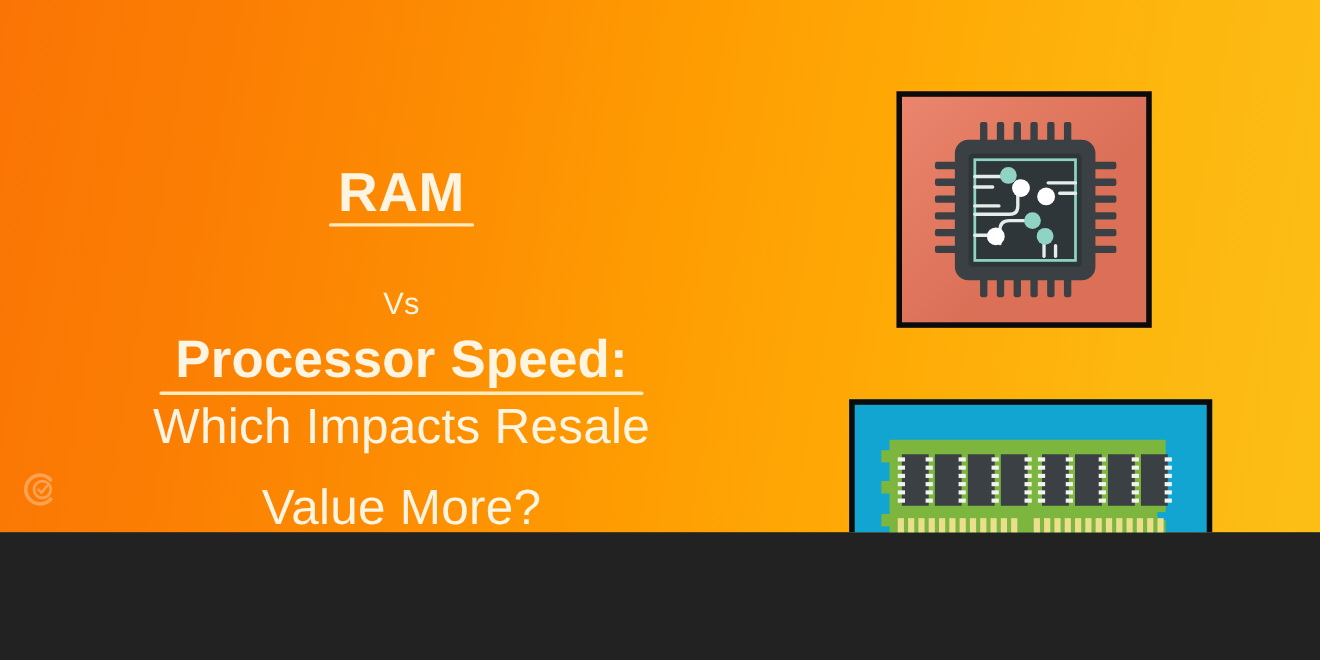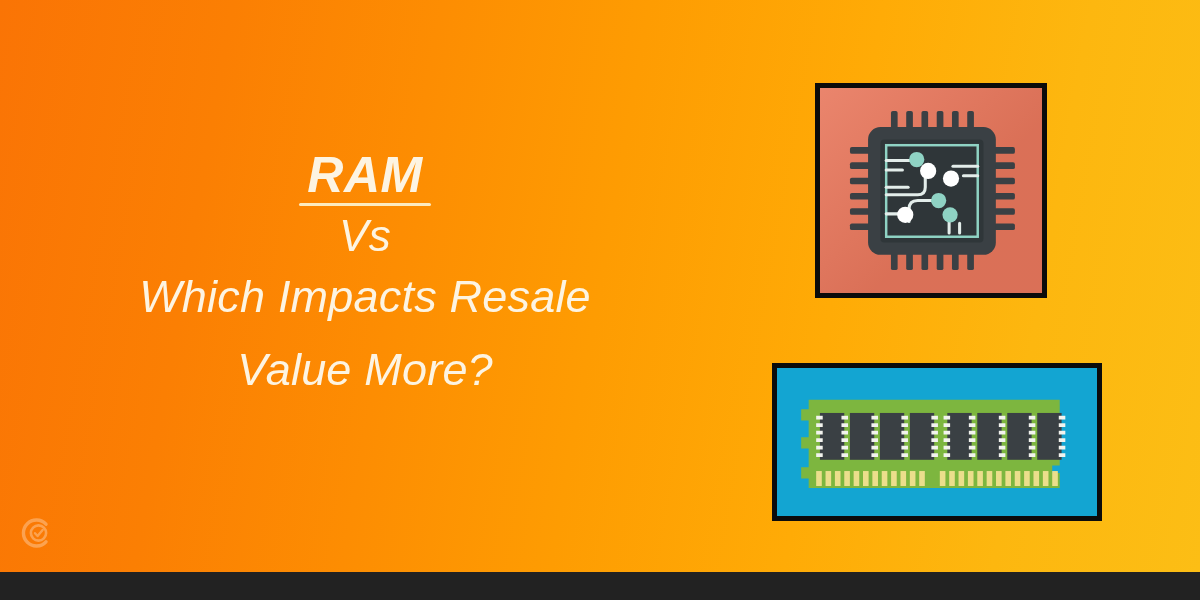--- a/index.html
+++ b/index.html
@@ -3,32 +3,31 @@
 <meta charset="utf-8">
 <style>
   html, body {
     margin: 0;
     padding: 0;
     background: #222;
   }
   .stage {
     position: relative;
     width: 1200px;
-    height: 572px;
+    height: 484px;
     overflow: hidden;
     font-family: "Liberation Sans", sans-serif;
     background: linear-gradient(100deg,
         #FA7405 0%,
         #FB7F03 18%,
         #FD8D02 34%,
         #FE9C02 50%,
         #FFAB06 68%,
         #FDB70F 84%,
         #FCBE15 100%);
-    font-style: italic;
   }
 
   
   .headline {
     position: absolute;
     left: 0;
     top: 150px;
     width: 730px;
     text-align: center;
     color: #FDF4E2;
@@ -55,23 +54,24 @@
     right: -2px;
     bottom: 2px;
     height: 3px;
     background: #FCEBC0;
     border-radius: 2px;
   }
   .line-vs {
     margin-top: 6px;
   }
   .line-vs .line-inner {
-    font-size: 44px;
+    font-size: 28px;
     font-weight: 400;
     letter-spacing: 0.3px;
+    margin-top: 48px;
   }
   .line-proc {
     margin-top: 14px;
   }
   .line-proc .line-inner {
     font-size: 48px;
     font-weight: 700;
     letter-spacing: 0.2px;
     padding: 0 6px 9px 6px;
   }
@@ -79,21 +79,21 @@
     content: "";
     position: absolute;
     left: -8px;
     right: -8px;
     bottom: 2px;
     height: 3px;
     background: #FCEBC0;
     border-radius: 2px;
   }
   .line-q1 {
-    margin-top: 16px;
+    margin-top: 4px;
   }
   .line-q1 .line-inner,
   .line-q2 .line-inner {
     font-size: 45px;
     font-weight: 400;
     letter-spacing: 0.2px;
   }
   .line-q2 {
     margin-top: 28px;
   }
@@ -159,20 +159,23 @@
   <div class="headline">
 
     <span class="line line-ram">
       <span class="line-inner">RAM</span>
     </span>
 
     <span class="line line-vs">
       <span class="line-inner">Vs</span>
     </span>
 
+    <span class="line line-proc">
+      <span class="line-inner">Processor Speed:</span>
+    </span>
 
     <span class="line line-q1">
       <span class="line-inner">Which Impacts Resale</span>
     </span>
 
     <span class="line line-q2">
       <span class="line-inner">Value More?</span>
     </span>
 
   </div>

